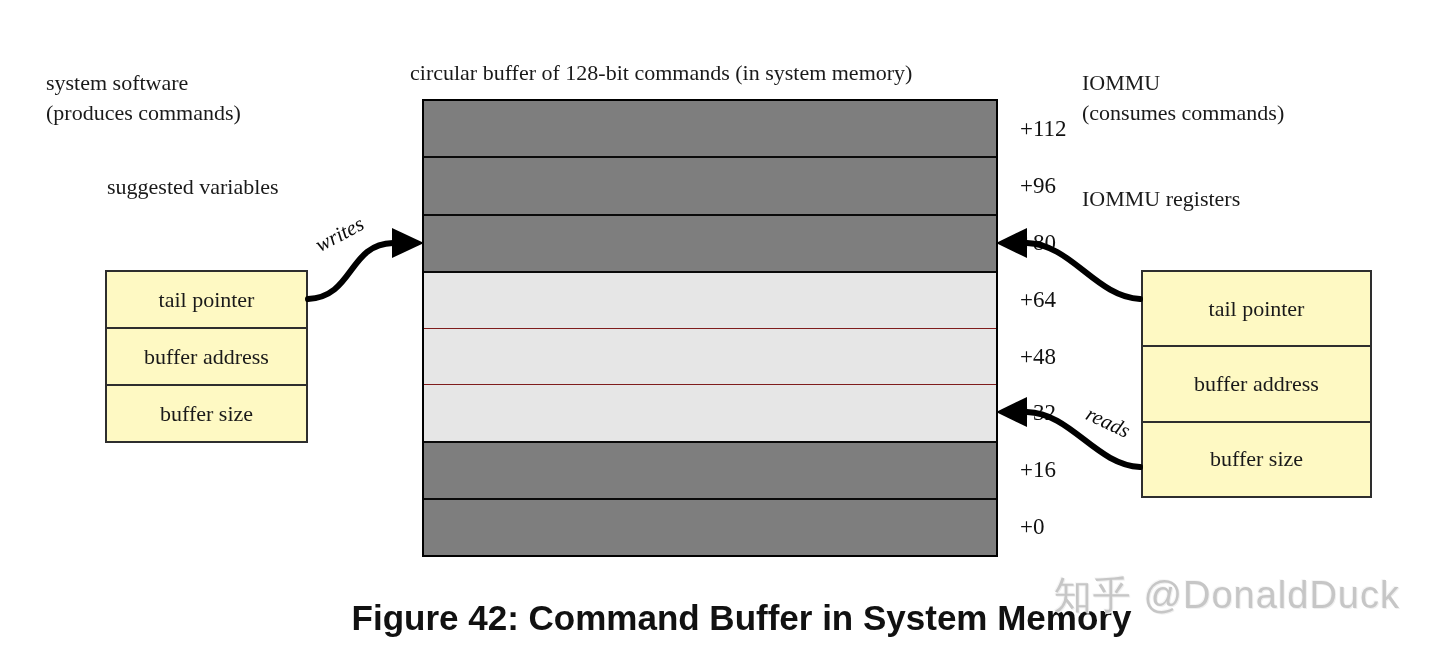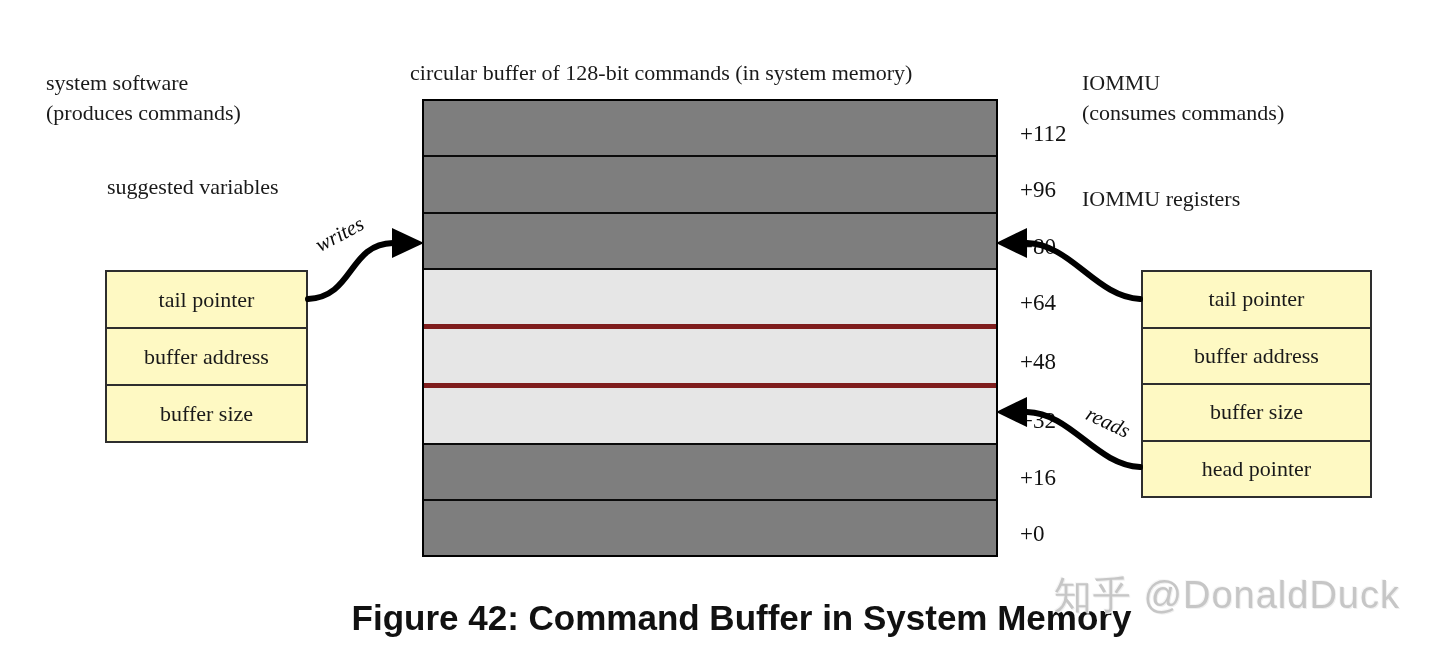--- a/index.html
+++ b/index.html
@@ -19,25 +19,25 @@
   #buffer{
     left:422px;top:99px;width:576px;height:458px;
     border:2px solid #000;
     box-sizing:border-box;
     display:flex;flex-direction:column;
   }
   .buf-row{position:relative;flex:1;}
   .buf-row.dark{background:#7e7e7e;}
   .buf-row.light{background:#e6e6e6;}
   .buf-row.sep-dark{border-top:2px solid #0a0a0a;}
-  .buf-row.sep-light{border-top:5px solid #7f1d1d;padding-left:48px;}
+  .buf-row.sep-light{border-top:1px solid #7f1d1d;padding-left:48px;}
   .offset{
     position:absolute;left:calc(100% + 24px);top:50%;
     transform:translateY(-50%);
-    font-size:23px;white-space:nowrap;color:#111;margin-top:6px;
+    font-size:23px;white-space:nowrap;color:#111;
   }
 
   
   .reg-table{
     border:2px solid #2e2e2e;
     box-sizing:border-box;
     display:flex;flex-direction:column;
     background:#fef9c3;
   }
   .reg-cell{
@@ -130,21 +130,20 @@
   <div class="abs reg-table" id="left-table">
     <div class="reg-cell">tail pointer</div>
     <div class="reg-cell">buffer address</div>
     <div class="reg-cell">buffer size</div>
   </div>
 
   <div class="abs reg-table" id="right-table">
     <div class="reg-cell">tail pointer</div>
     <div class="reg-cell">buffer address</div>
     <div class="reg-cell">buffer size</div>
-    <div class="reg-cell">head pointer</div>
   </div>
 
   <svg class="abs" id="arrow-layer" viewBox="0 0 1433 650" xmlns="http://www.w3.org/2000/svg">
 
     <g>
       <path d="M 308,299 C 354,297 348,244 393,243" fill="none" stroke="#000" stroke-width="6" stroke-linecap="round"></path>
       <polygon points="392,228 392,258 424,243" fill="#000"></polygon>
     </g>
 
     <g>

